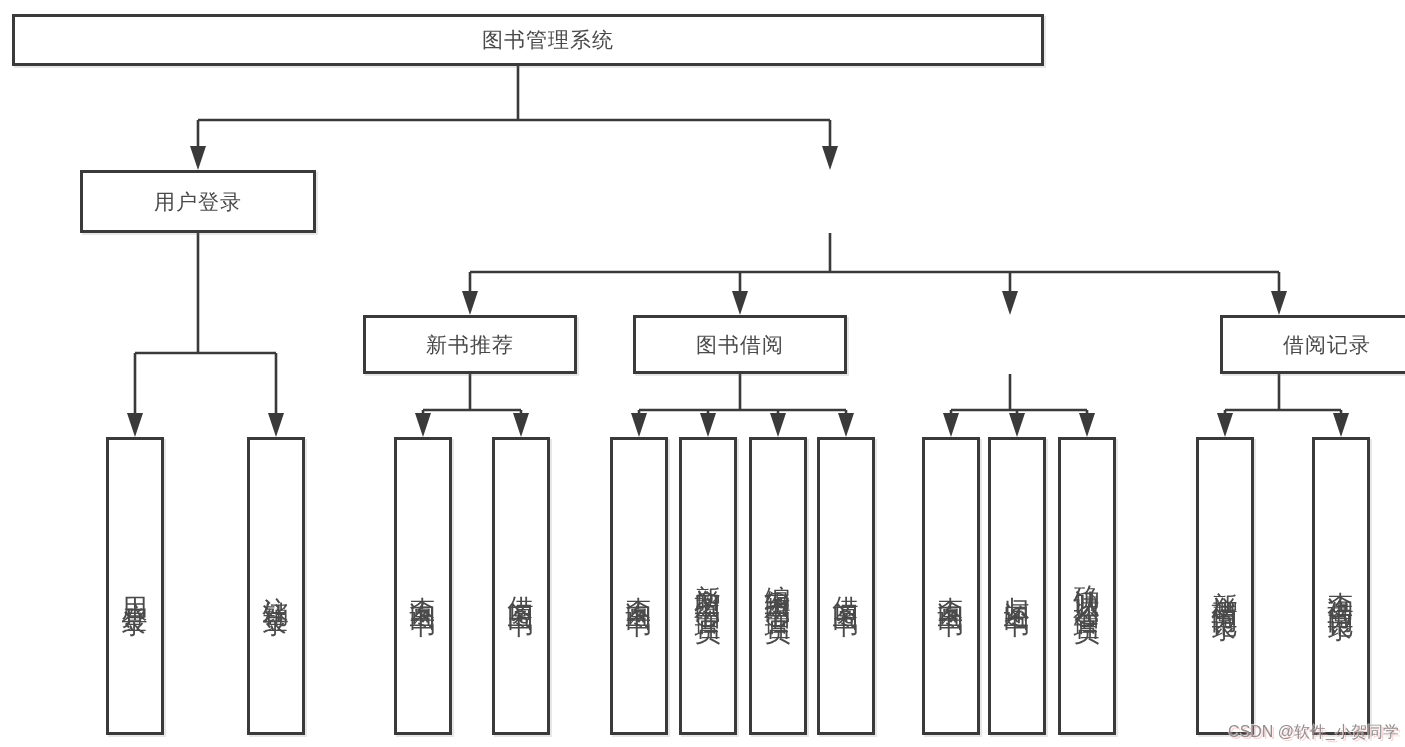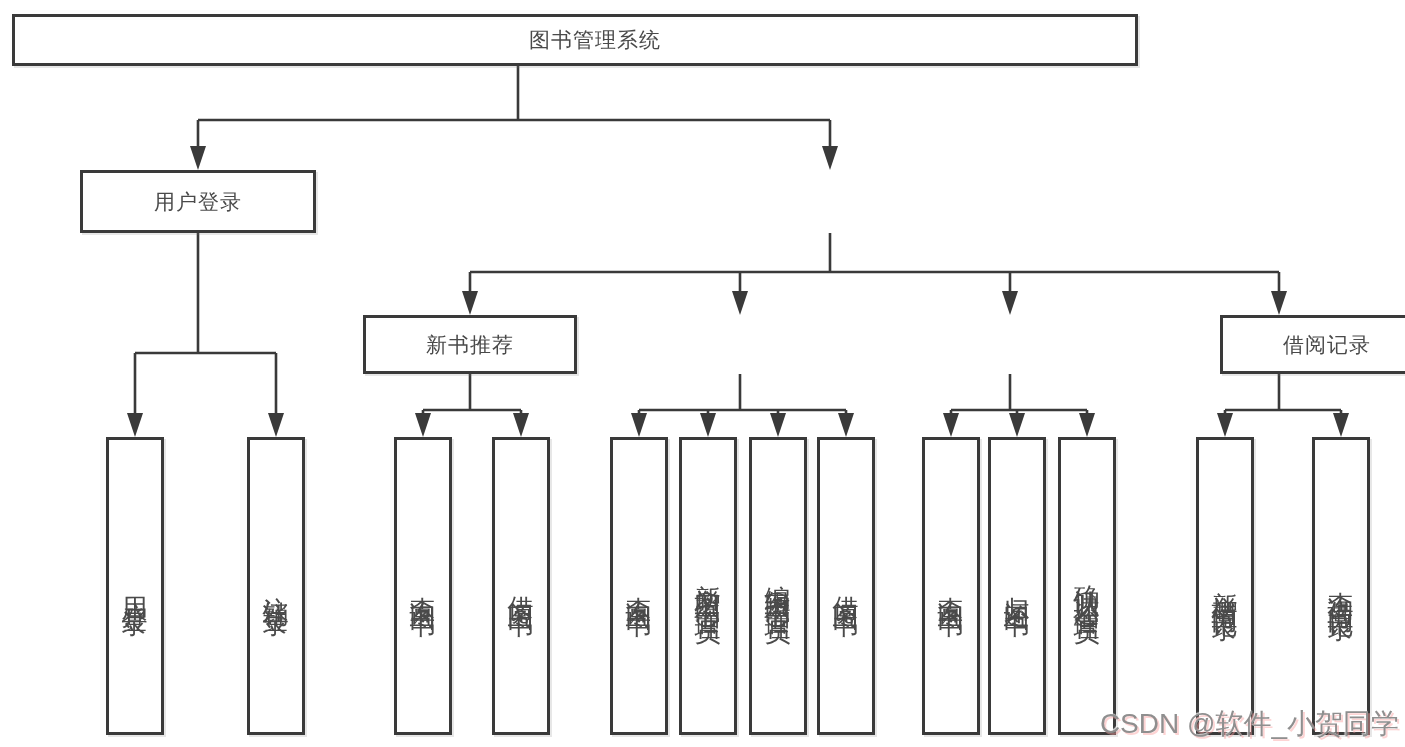--- a/index.html
+++ b/index.html
@@ -30,21 +30,21 @@
     background: #ffffff;
     display: flex;
     align-items: center;
     justify-content: center;
     color: #4a4a4a;
     font-size: 21px;
     letter-spacing: 1px;
     box-shadow: 2px 2px 0 rgba(120,120,120,0.18);
   }
   .root {
-    left: 12px; top: 14px; width: 1126px; height: 52px; padding-left: 40px;
+    left: 12px; top: 14px; width: 1032px; height: 52px; padding-left: 40px;
   }
   .lvl1 {
     top: 170px; width: 236px; height: 63px;
   }
   .lvl2 {
     top: 315px; width: 214px; height: 59px;
   }
   .leaf {
     position: absolute;
     box-sizing: border-box;
@@ -61,21 +61,21 @@
     justify-content: center;
     font-size: 26px;
     letter-spacing: 5px;
     line-height: 1;
     box-shadow: 2px 2px 0 rgba(120,120,120,0.18);
   }
   .watermark {
     position: absolute;
     right: 6px;
     bottom: 4px;
-    font-size: 28px;
+    font-size: 16px;
     color: #8f8f8f;
     text-shadow: 2px 2px 0 rgba(250,160,160,0.45), -1px -1px 1px rgba(255,255,255,0.8);
     white-space: nowrap;
   }
 </style>
 </head>
 <body>
 
 <div class="canvas">
 
@@ -130,20 +130,21 @@
       <polygon points="1217,413 1233,413 1225,437"></polygon>
       <polygon points="1333,413 1349,413 1341,437"></polygon>
     </g>
   </svg>
 
   <div class="node root">图书管理系统</div>
 
   <div class="node lvl1" style="left:80px">用户登录</div>
 
   <div class="node lvl2" style="left:363px">新书推荐</div>
+  <div class="node lvl2" style="left:633px">图书借阅</div>
   <div class="node lvl2" style="left:1220px">借阅记录</div>
 
   <div class="leaf" style="left:106px">用户登录</div>
   <div class="leaf" style="left:247px">注销登录</div>
   <div class="leaf" style="left:394px">查询图书</div>
   <div class="leaf" style="left:492px">借阅图书</div>
   <div class="leaf" style="left:610px">查询图书</div>
   <div class="leaf" style="left:679px">新增图书（管理员）</div>
   <div class="leaf" style="left:749px">编辑图书（管理员）</div>
   <div class="leaf" style="left:817px">借阅图书</div>

